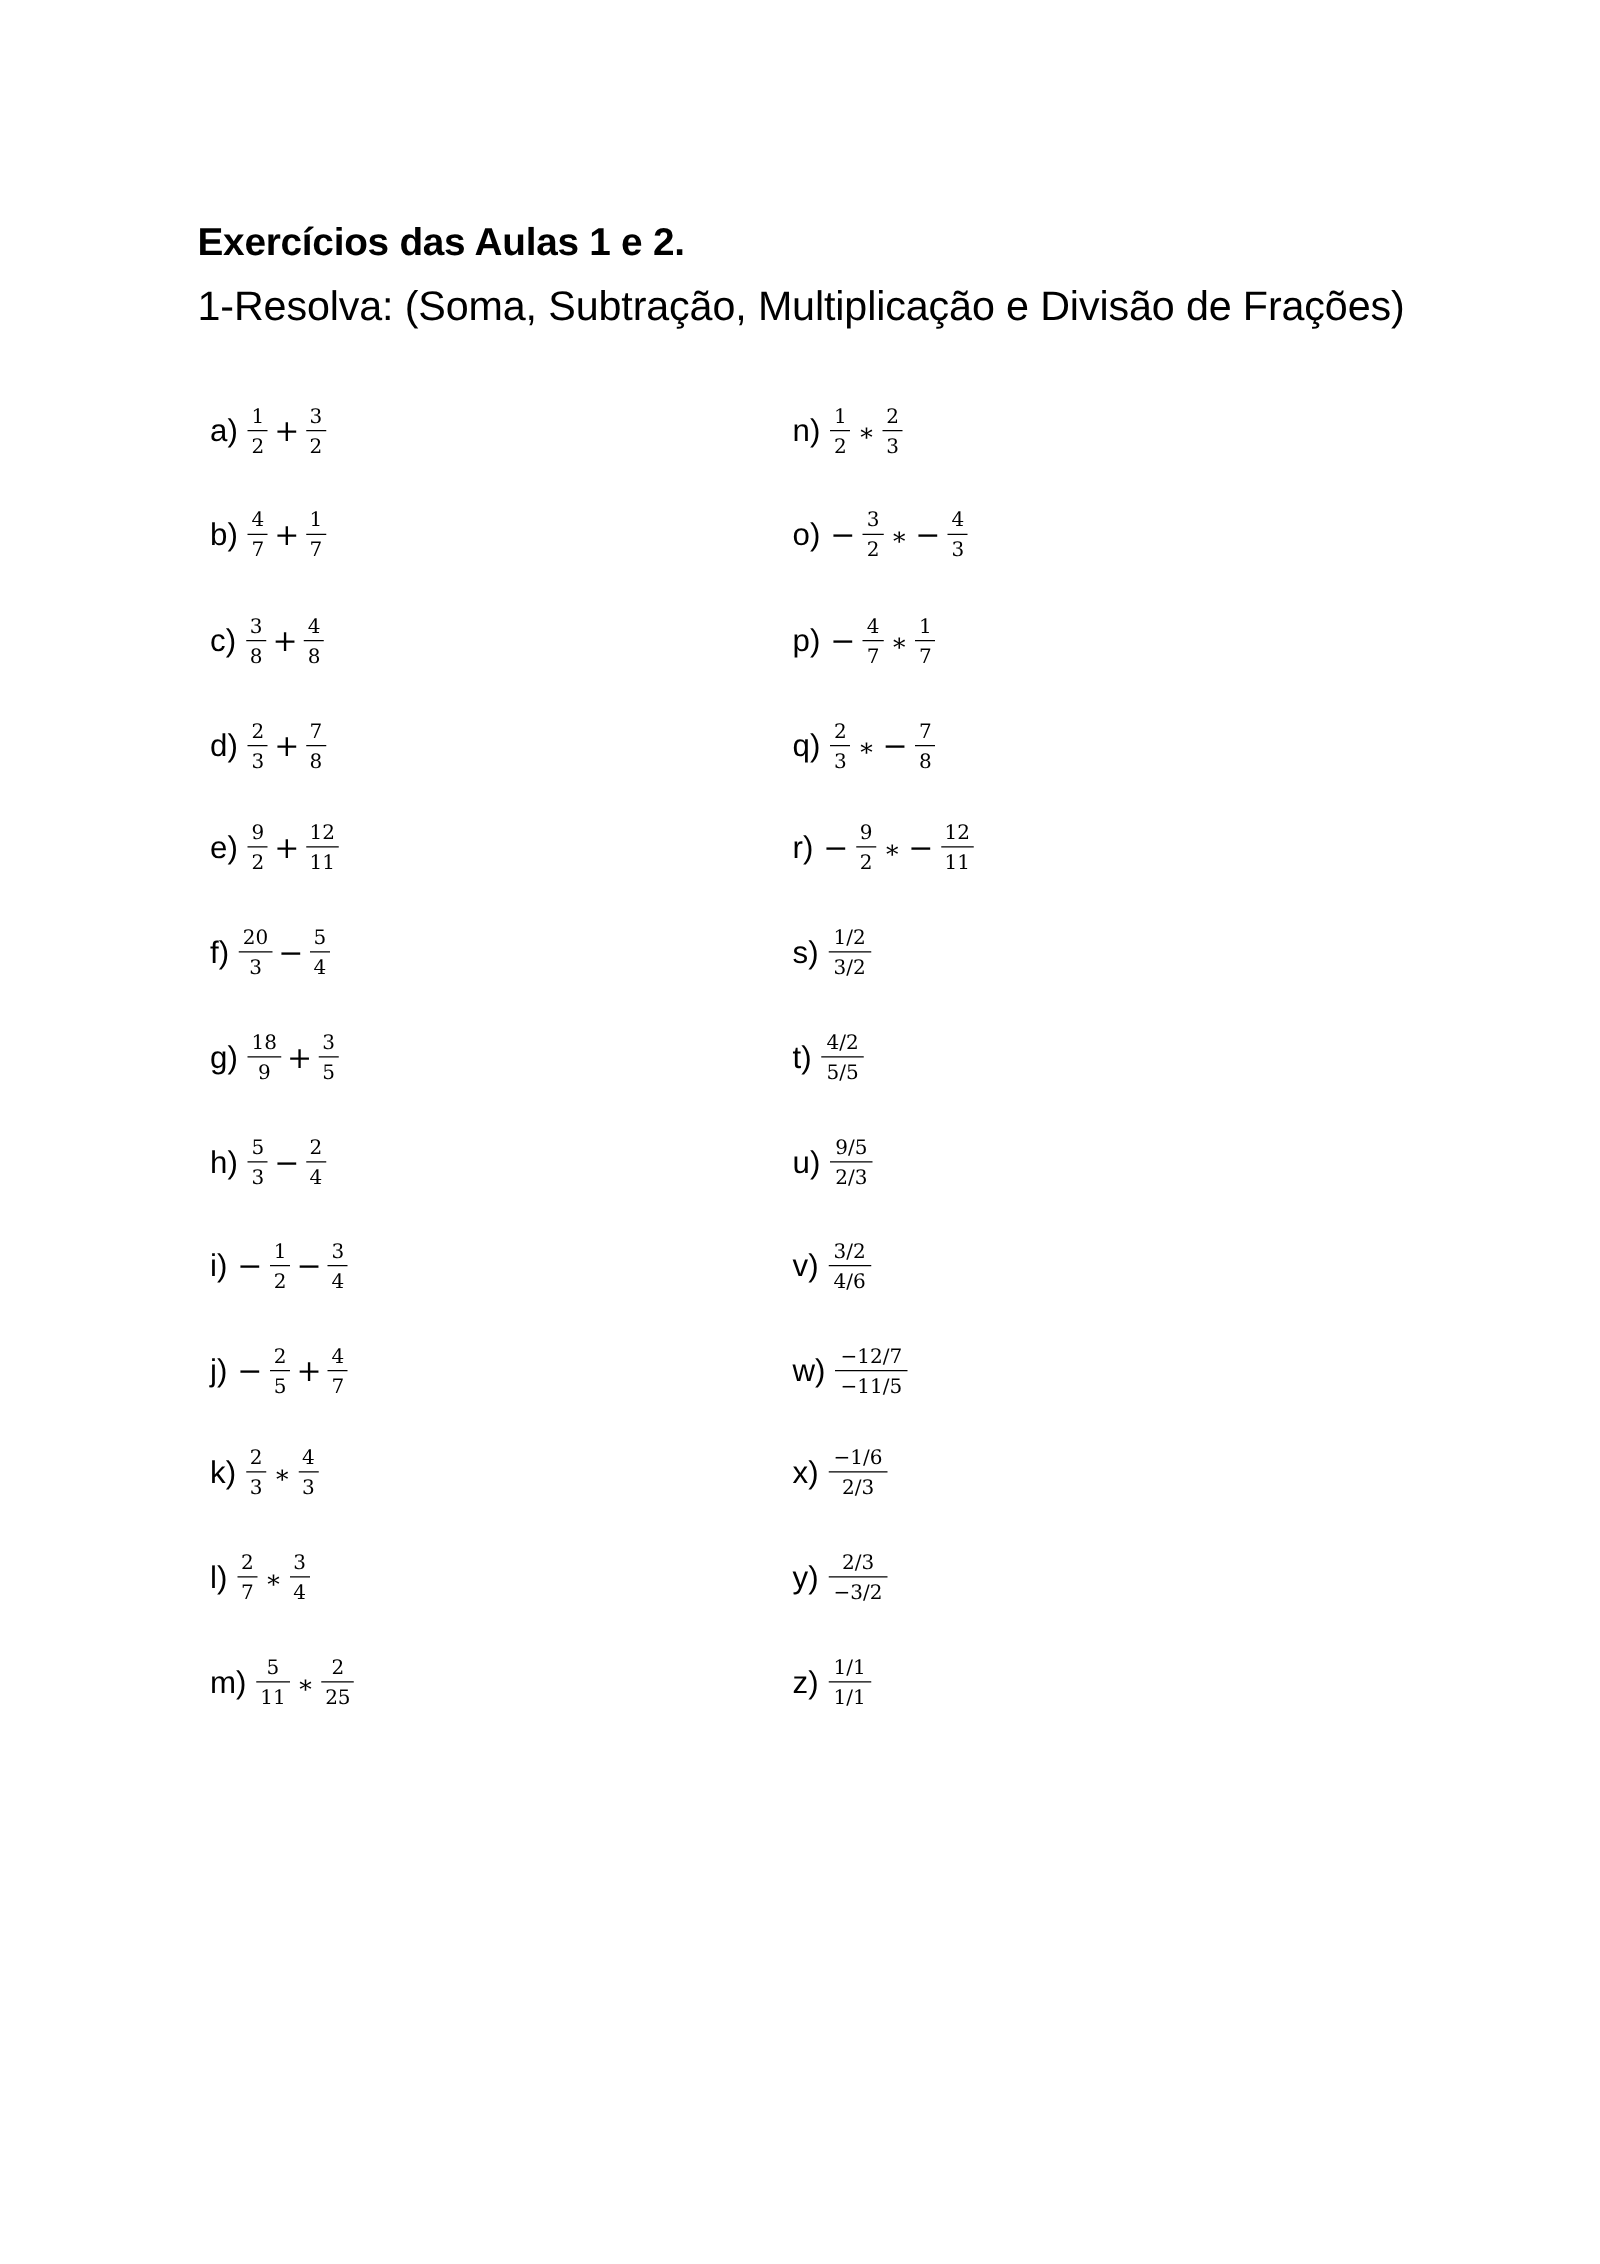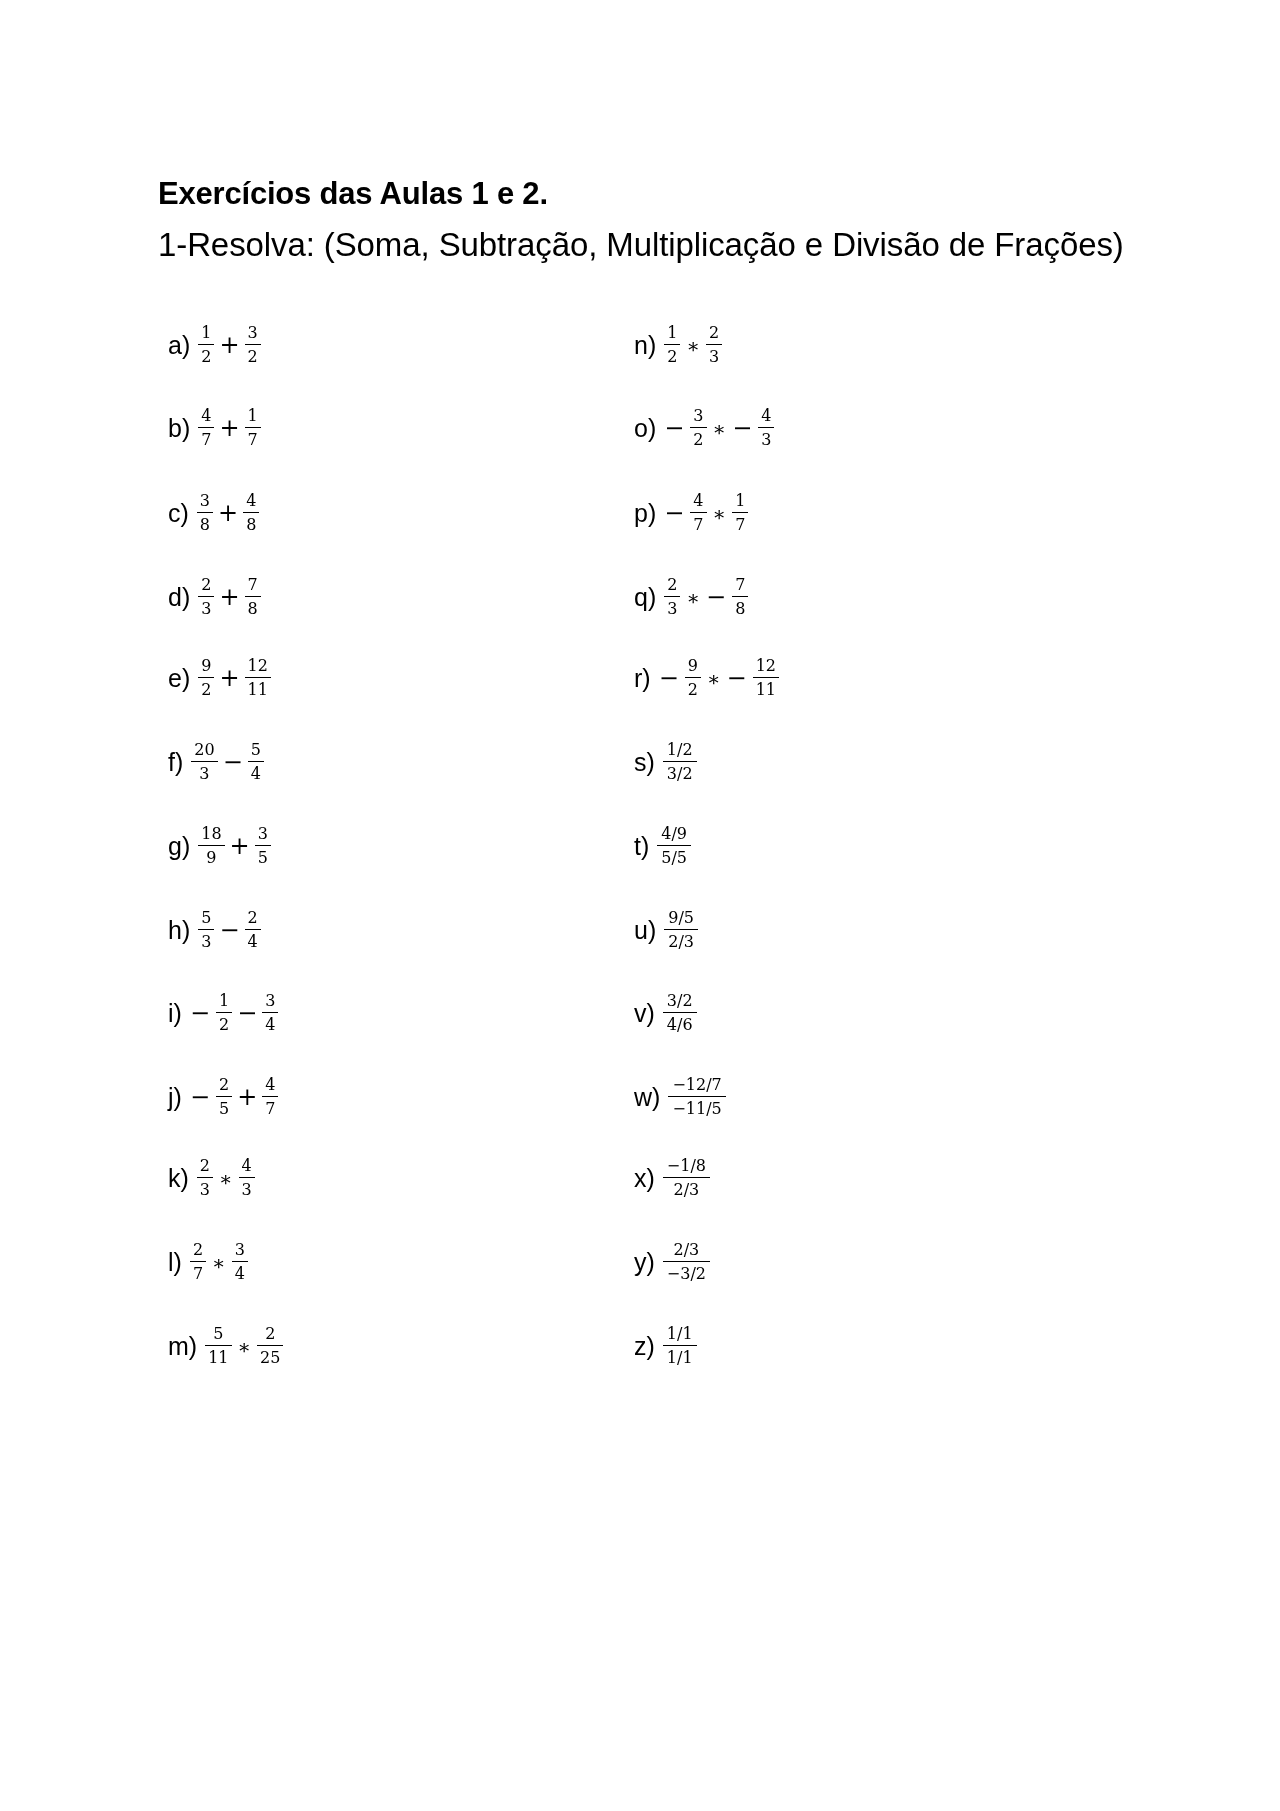--- a/index.html
+++ b/index.html
@@ -411,21 +411,21 @@
           <span class="num">1/2</span>
           <span class="bar"></span>
           <span class="den">3/2</span>
         </span>
       </span>
     </div>
     <div class="exercise" style="top: 816px;">
       <span class="ex-label">t)</span>
       <span class="expr">
         <span class="frac compound">
-          <span class="num">4/9</span>
+          <span class="num">4/2</span>
           <span class="bar"></span>
           <span class="den">5/5</span>
         </span>
       </span>
     </div>
     <div class="exercise" style="top: 900px;">
       <span class="ex-label">u)</span>
       <span class="expr">
         <span class="frac compound">
           <span class="num">9/5</span>
@@ -451,21 +451,21 @@
           <span class="num">−12/7</span>
           <span class="bar"></span>
           <span class="den">−11/5</span>
         </span>
       </span>
     </div>
     <div class="exercise" style="top: 1148px;">
       <span class="ex-label">x)</span>
       <span class="expr">
         <span class="frac compound">
-          <span class="num">−1/8</span>
+          <span class="num">−1/6</span>
           <span class="bar"></span>
           <span class="den">2/3</span>
         </span>
       </span>
     </div>
     <div class="exercise" style="top: 1232px;">
       <span class="ex-label">y)</span>
       <span class="expr">
         <span class="frac compound">
           <span class="num">2/3</span>

